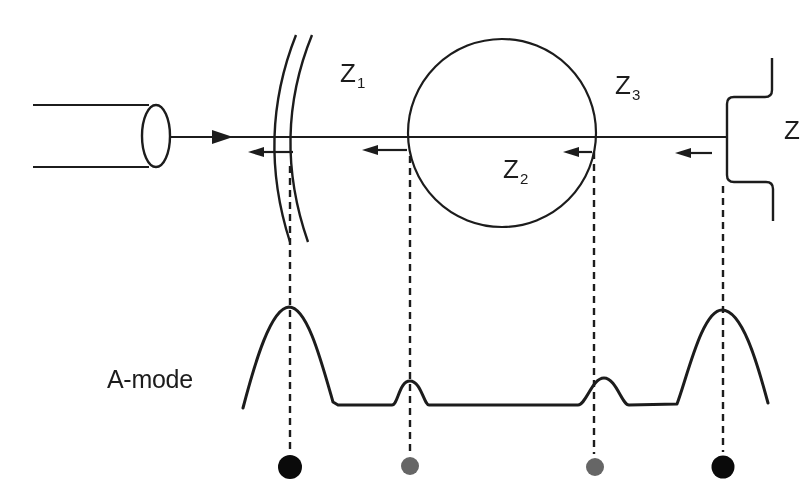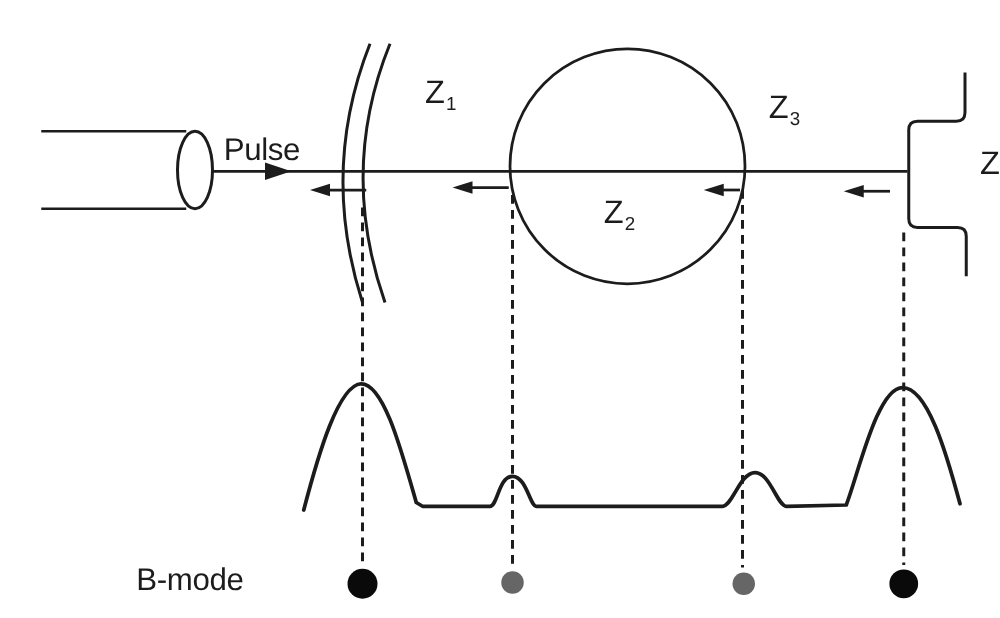--- a/index.html
+++ b/index.html
@@ -108,26 +108,25 @@
              C 687 378 702 310 722 310
              C 742 310 757 362 768 403"></path>
 
     <circle cx="290" cy="467" r="12" fill="#0a0a0a"></circle>
     <circle cx="410" cy="466" r="9" fill="#666666"></circle>
     <circle cx="595" cy="467" r="9" fill="#666666"></circle>
     <circle cx="723" cy="467" r="11.5" fill="#0a0a0a"></circle>
   </svg>
 
 
-  <div class="label" style="left:179px; top:107px;">Pulse</div>
 
   <div class="zone-label" style="left:340px; top:60px;"><span>Z</span><span class="sub">1</span></div>
 
-  <div class="zone-label" style="left:483px; top:156px;"><span>Z</span><span class="sub">2</span></div>
+  <div class="zone-label" style="left:503px; top:156px;"><span>Z</span><span class="sub">2</span></div>
 
   <div class="zone-label" style="left:615px; top:72px;"><span>Z</span><span class="sub">3</span></div>
 
   <div class="zone-label" style="left:784px; top:117px;text-align:right;"><span>Z</span><span class="sub">4</span></div>
 
+  <div class="label" style="left:107px; top:366px;">A-mode</div>
 
-  <div class="label" style="left:109px; top:451px;">B-mode</div>
 
 </div>
 
 </body></html>

